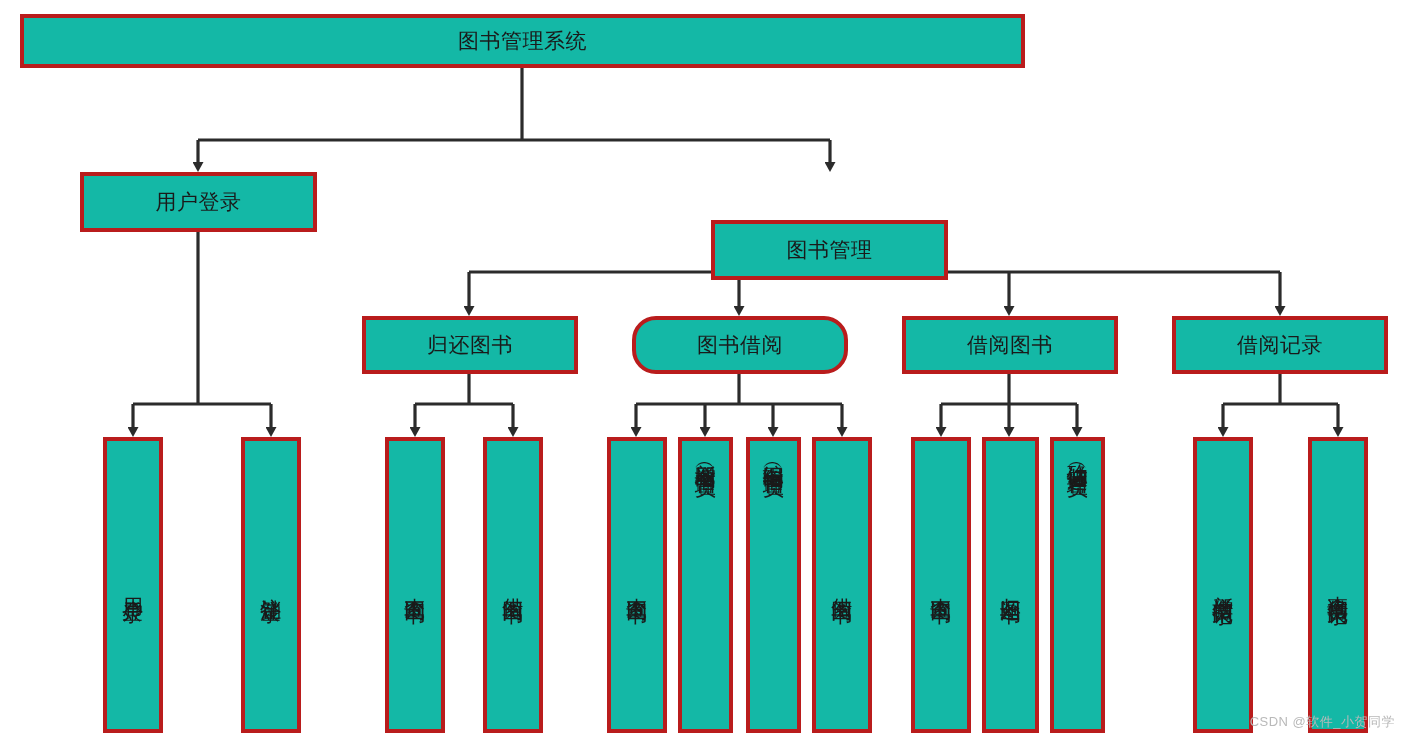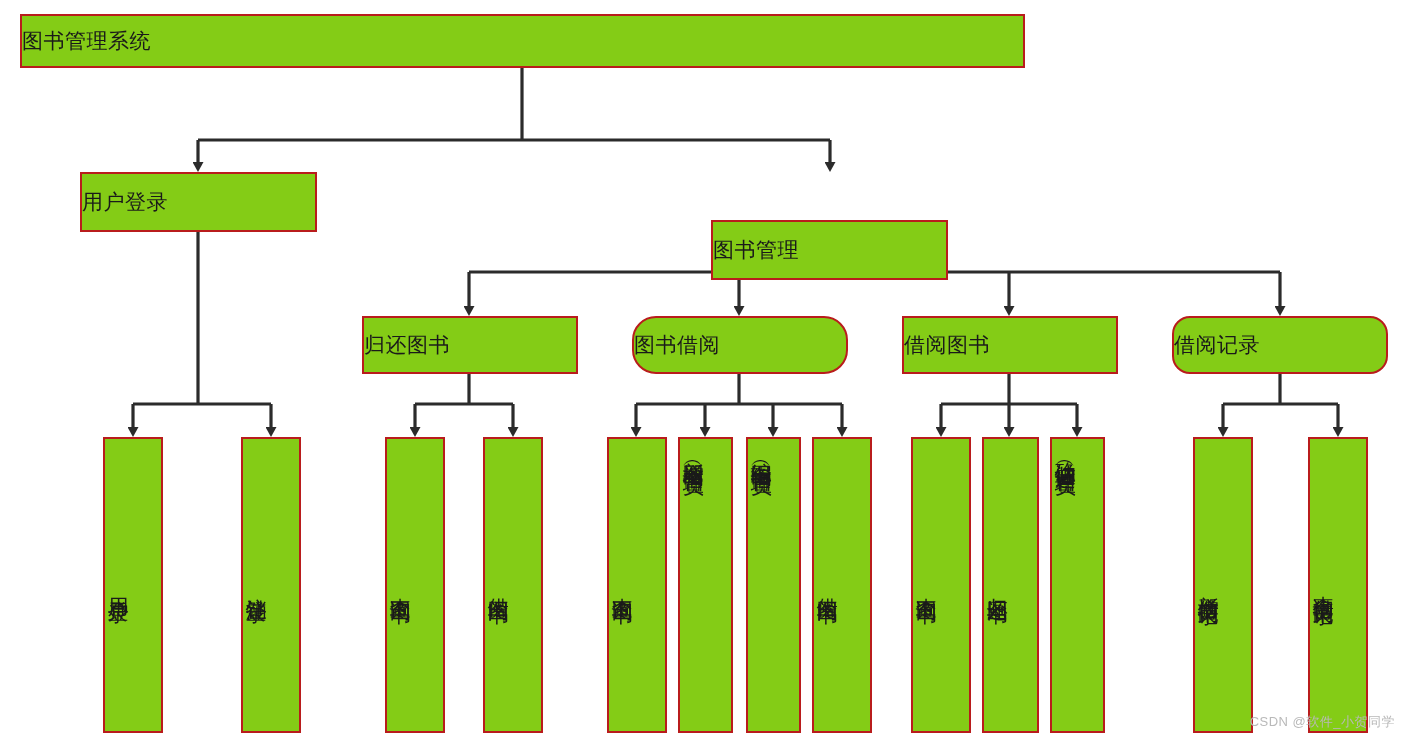--- a/index.html
+++ b/index.html
@@ -22,25 +22,25 @@
     position: absolute;
     left: 0;
     top: 0;
     width: 1405px;
     height: 747px;
     pointer-events: none;
   }
   .node {
     position: absolute;
     box-sizing: border-box;
-    background: #84cc16;
-    border: 2px solid #b91c1c;
+    background: #14b8a6;
+    border: 4px solid #b91c1c;
     display: flex;
     align-items: center;
-    justify-content: flex-start;
+    justify-content: center;
     color: #1a1a1a;
   }
   .node-label {
     font-size: 21px;
     line-height: 1.25;
     letter-spacing: 0.5px;
     white-space: nowrap;
     color: #1a1a1a;
   }
   .leaf .node-label {
@@ -143,21 +143,21 @@
   </div>
 
   <div class="node" style="left:632px; top:316px; width:216px; height:58px;border-radius:24px;">
     <span class="node-label">图书借阅</span>
   </div>
 
   <div class="node" style="left:902px; top:316px; width:216px; height:58px;">
     <span class="node-label">借阅图书</span>
   </div>
 
-  <div class="node" style="left:1172px; top:316px; width:216px; height:58px;border-radius:18px;">
+  <div class="node" style="left:1172px; top:316px; width:216px; height:58px;">
     <span class="node-label">借阅记录</span>
   </div>
 
   <div class="node leaf leaf-center" style="left:103px; top:437px; width:60px; height:296px;">
     <span class="node-label">用户登录</span>
   </div>
 
   <div class="node leaf leaf-center" style="left:241px; top:437px; width:60px; height:296px;">
     <span class="node-label">注销登录</span>
   </div>

